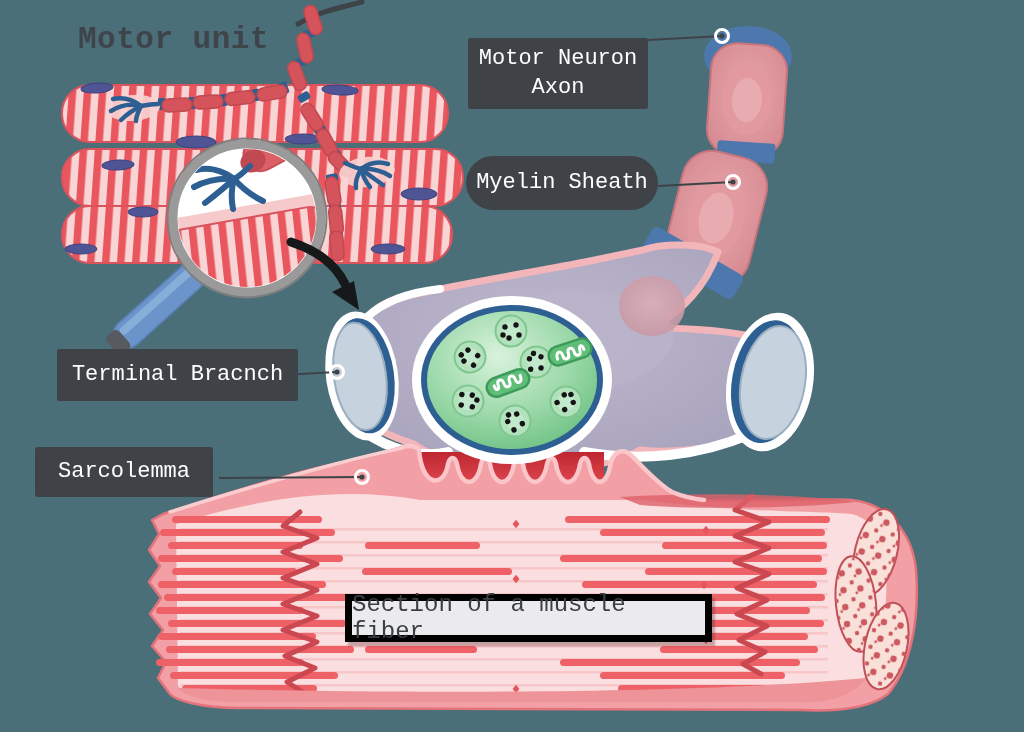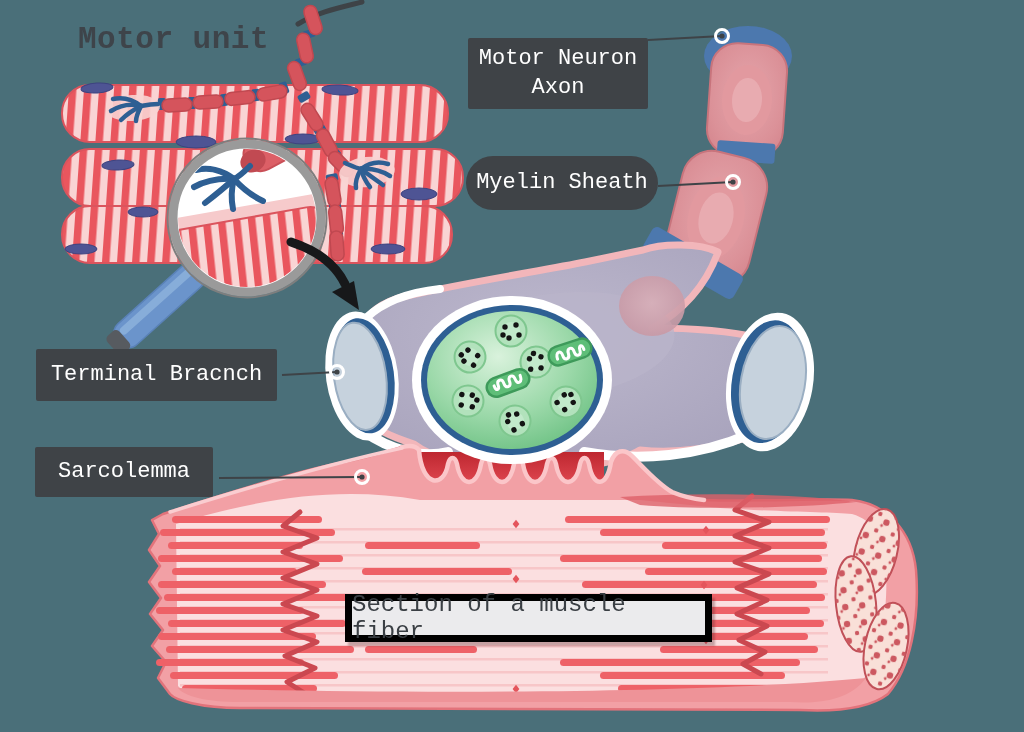--- a/index.html
+++ b/index.html
@@ -5,21 +5,21 @@
   html,body{margin:0;padding:0;background:#4A6F79;}
   .stage{position:relative;width:1024px;height:732px;overflow:hidden;background:#14b8a6;
          font-family:Liberation Mono, monospace;}
   .stage svg{position:absolute;left:0;top:0;}
   .diagram-title{position:absolute;left:78px;top:22px;font-size:31px;font-weight:700;
          color:#3E444A;letter-spacing:.5px;}
   .tag{position:absolute;background:#3F4347;color:#FFFFFF;display:flex;align-items:center;
          justify-content:center;text-align:center;border-radius:2px;line-height:1.3;}
   .tag.axon{left:468px;top:6px;width:180px;height:71px;font-size:22px;margin-top:32px;}
   .tag.myelin{left:466px;top:156px;width:192px;height:54px;font-size:22px;border-radius:27px;}
-  .tag.terminal{left:36px;top:349px;width:241px;height:52px;font-size:22px;}
+  .tag.terminal{left:57px;top:349px;width:241px;height:52px;font-size:22px;}
   .tag.sarco{left:35px;top:447px;width:178px;height:50px;font-size:22px;}
   .caption{position:absolute;left:345px;top:594px;width:353px;height:34px;
          background:#EBEBED;border:7px solid #000000;box-shadow:3px 4px 2px rgba(96,42,46,.35);
          color:#3A3F44;font-size:24px;display:flex;align-items:center;justify-content:center;}
 </style>
 </head>
 <body>
 
 <div class="stage">
 

